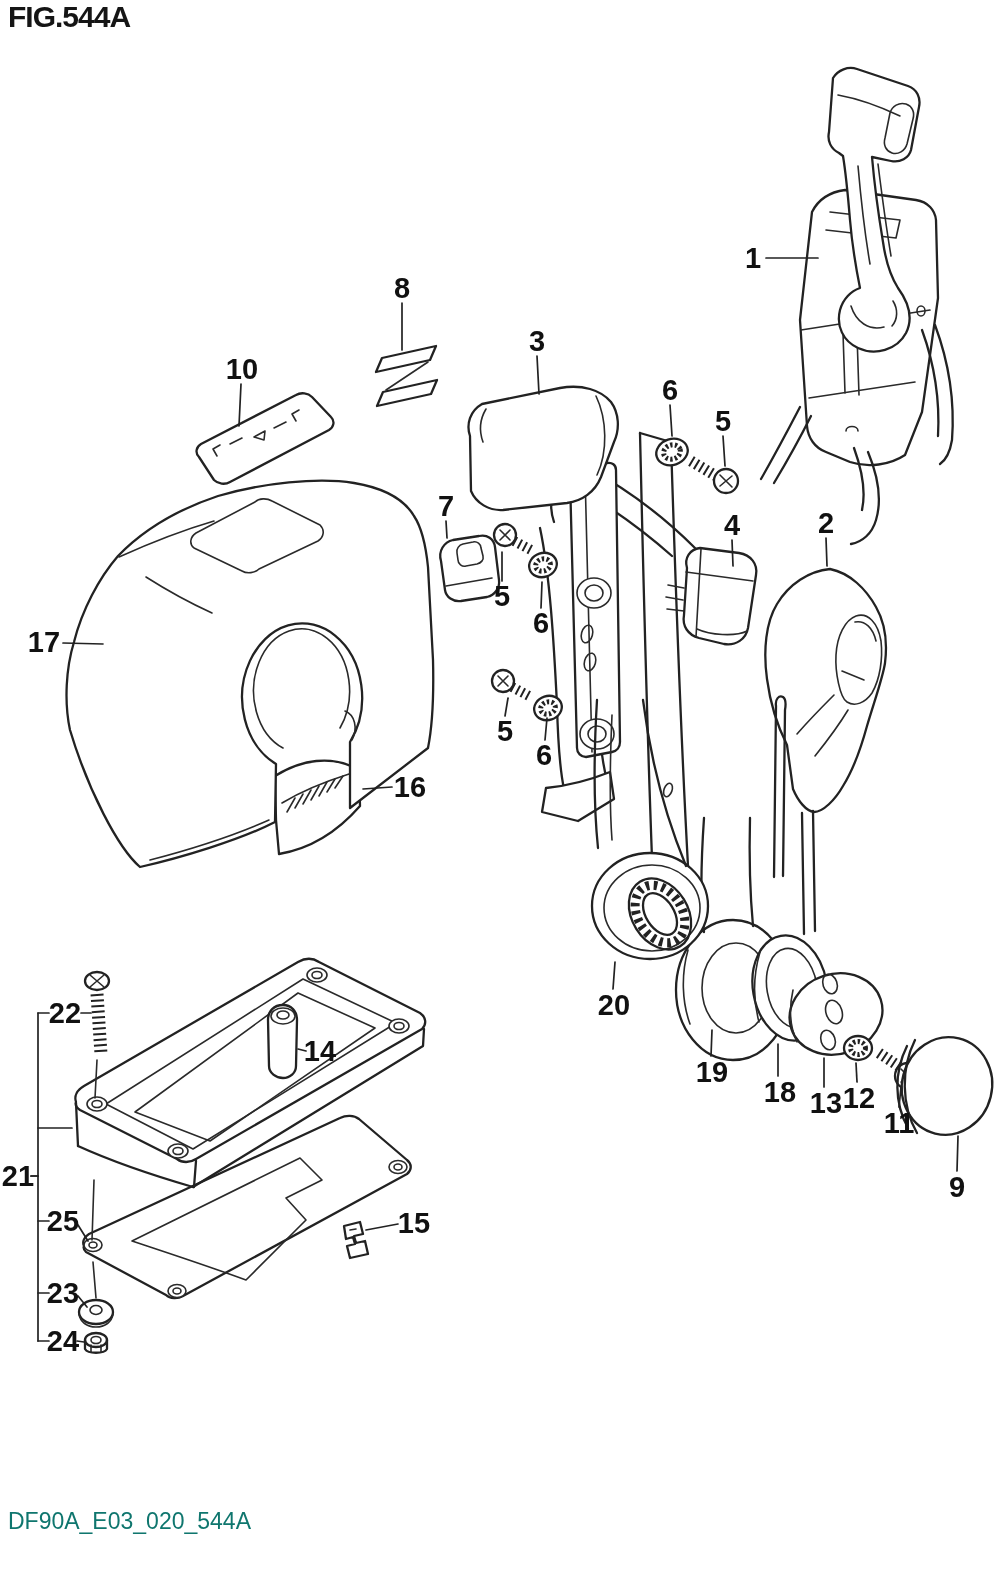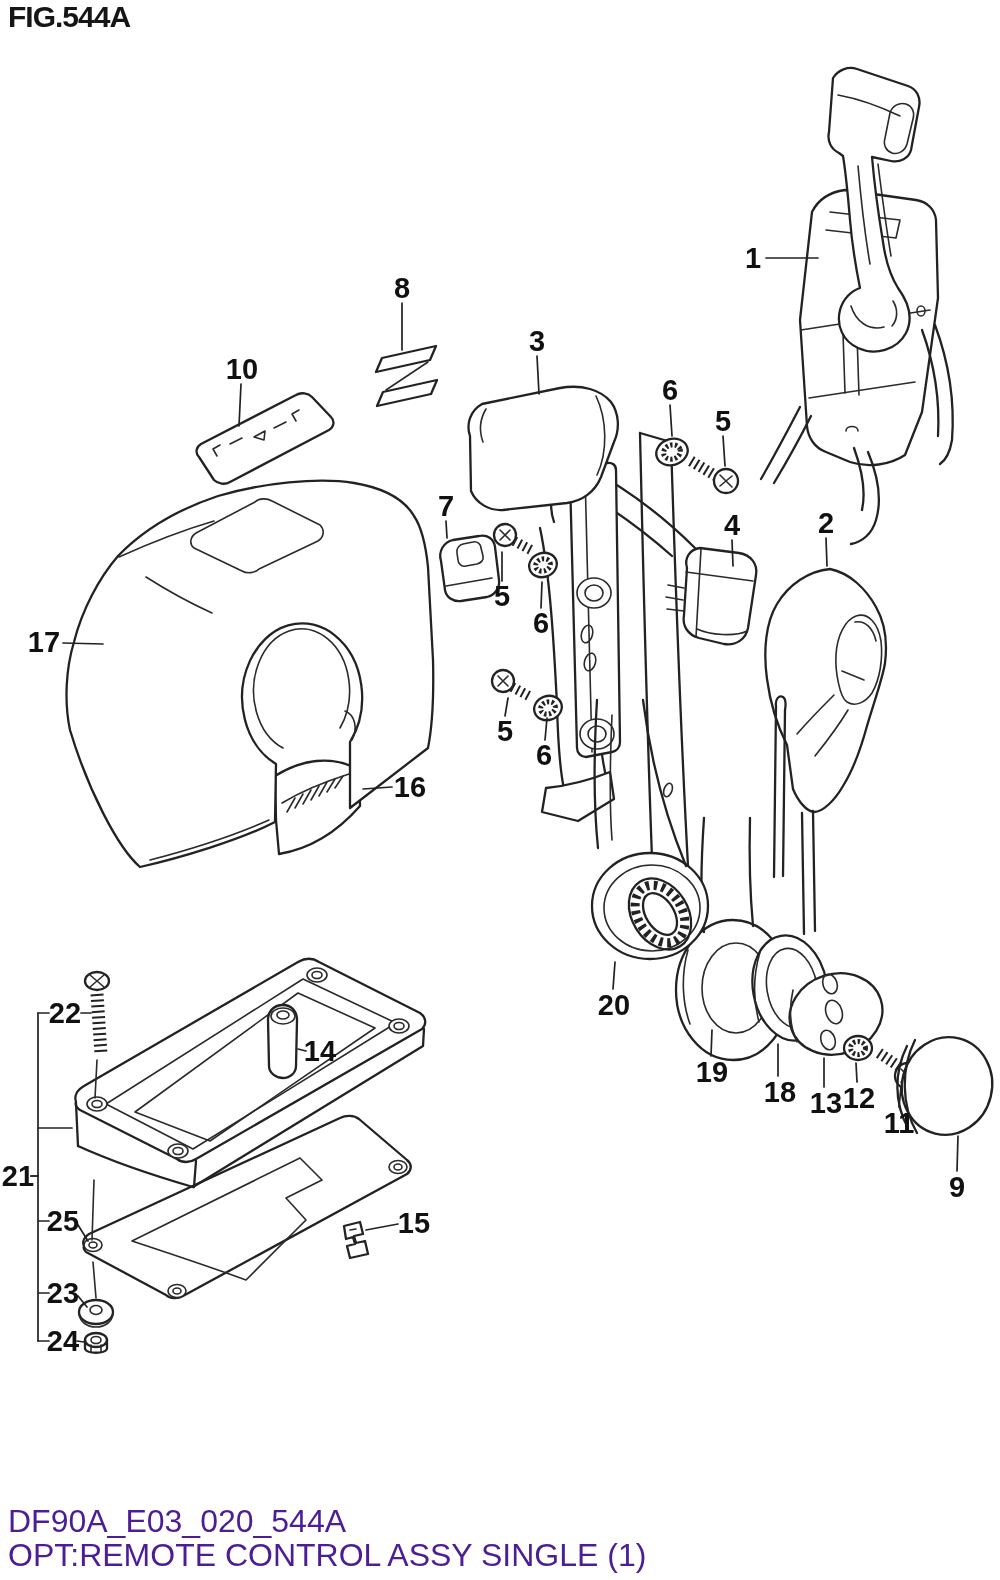--- a/index.html
+++ b/index.html
@@ -1,20 +1,20 @@
 <!DOCTYPE html>
 <html><head>
 <meta charset="utf-8">
 <style>
   html,body{margin:0;padding:0;background:#fff;}
   body{width:1000px;height:1580px;position:relative;overflow:hidden;
        font-family:"Liberation Sans", sans-serif;color:#151515;}
   .page-title{position:absolute;left:8px;top:0px;font-size:30px;font-weight:900;
        letter-spacing:-1px;color:#151515;white-space:nowrap;}
-  .footer{position:absolute;left:8px;top:1504px;font-size:32px;color:#4c1d95;line-height:34px;}
+  .footer{position:absolute;left:8px;top:1504px;font-size:23px;color:#0f766e;line-height:34px;}
   svg{position:absolute;left:0;top:0;}
   .s  {stroke:#222;fill:none;stroke-width:2.3;stroke-linecap:round;stroke-linejoin:round;}
   .sf {stroke:#222;fill:#fff;stroke-width:2.3;stroke-linecap:round;stroke-linejoin:round;}
   .t  {stroke:#2a2a2a;fill:none;stroke-width:1.6;stroke-linecap:round;stroke-linejoin:round;}
   .tf {stroke:#2a2a2a;fill:#fff;stroke-width:1.6;stroke-linecap:round;stroke-linejoin:round;}
   .teeth{stroke:#222;fill:none;stroke-width:9;stroke-dasharray:3.5 4.5;}
   .star {stroke:#222;fill:none;stroke-width:5;stroke-dasharray:2.3 2.3;}
   .thread{stroke:#222;fill:none;stroke-dasharray:2 3.6;}
   .callout{font-family:"Liberation Sans",sans-serif;font-size:29px;font-weight:bold;fill:#111;}
   .leader{stroke:#222;stroke-width:1.7;fill:none;stroke-linecap:round;}
@@ -321,14 +321,13 @@
       <line x1="38" y1="1128" x2="72" y2="1128" class="leader"></line>
       <line x1="31" y1="1176" x2="38" y2="1176" class="leader"></line>
       <line x1="38" y1="1221" x2="49" y2="1221" class="leader"></line>
       <line x1="38" y1="1293" x2="49" y2="1293" class="leader"></line>
       <line x1="38" y1="1341" x2="49" y2="1341" class="leader"></line>
     </g>
 </svg>
 
 <div class="footer">
   <div>DF90A_E03_020_544A</div>
-  <div>OPT:REMOTE CONTROL ASSY SINGLE (1)</div>
 </div>
 
 </body></html>

